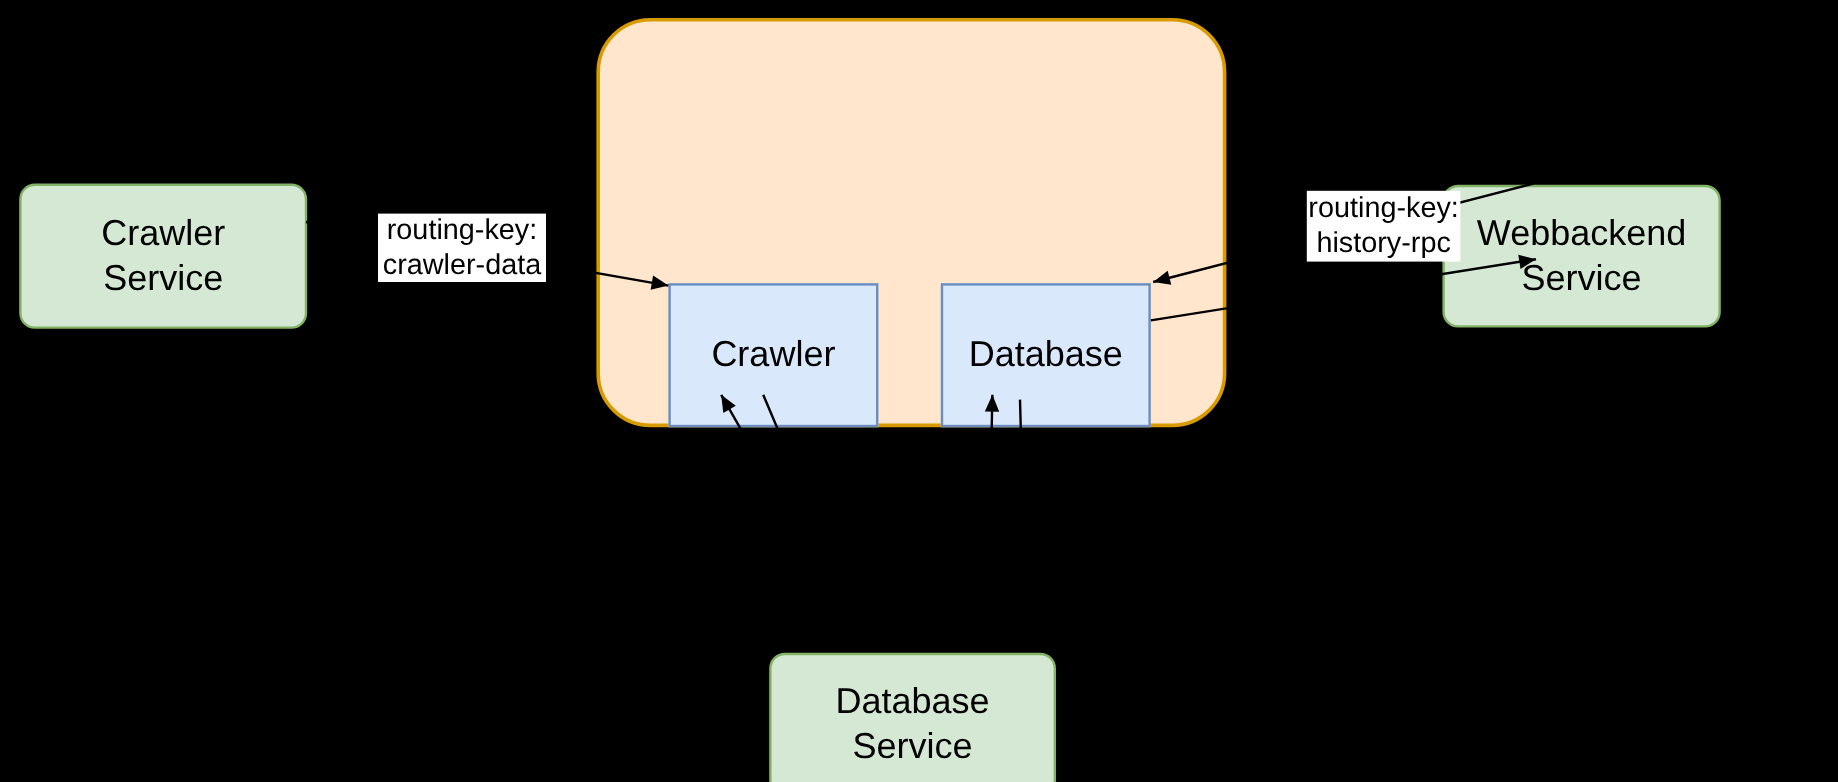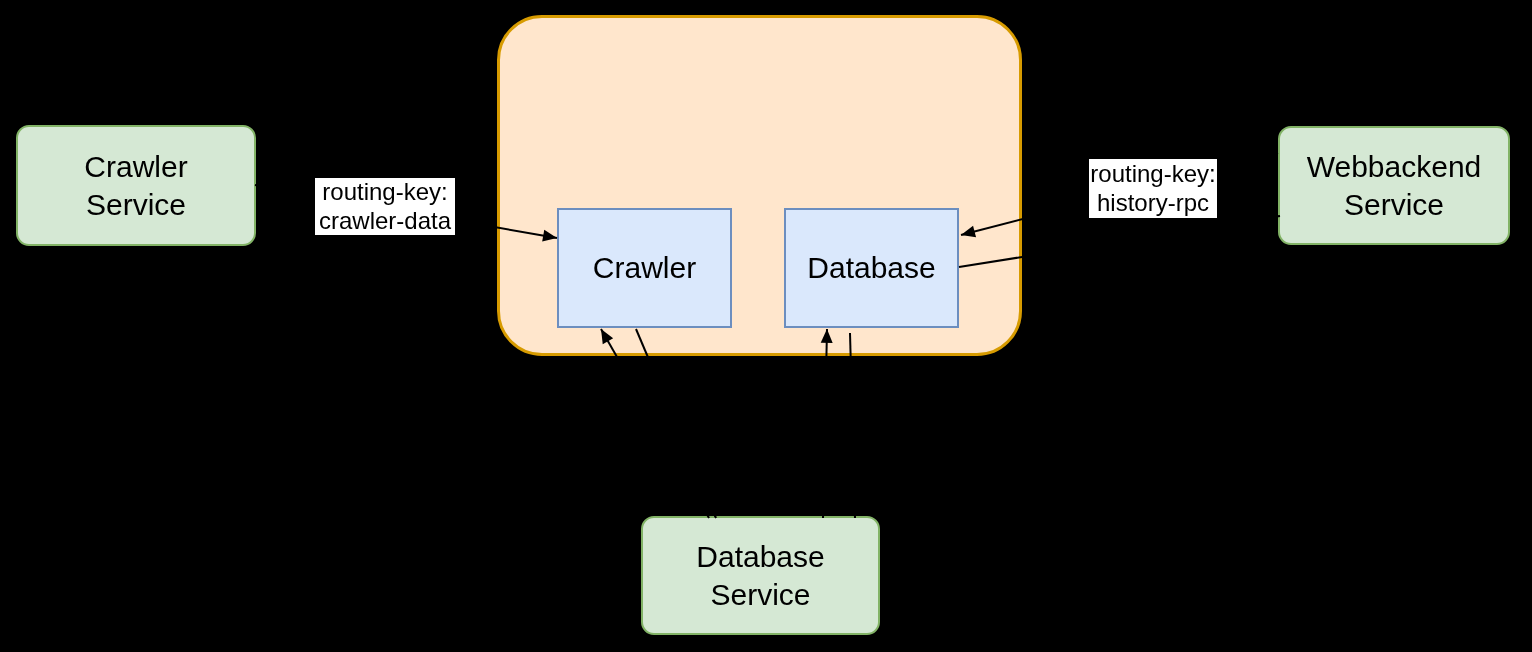--- a/index.html
+++ b/index.html
@@ -7,31 +7,31 @@
     --orange-fill:#ffe6cc; --orange-stroke:#d79b00; --blue-fill:#dae8fc;
     --blue-stroke:#6c8ebf; --label-bg:#ffffff; --label-text:#000000; --line-color:#000000;
   }
   html,body{margin:0;padding:0;background:var(--background);}
   #canvas{
     position:relative;width:1532px;height:652px;background:var(--background);
     font-family:"Liberation Sans", sans-serif;color:#000;overflow:hidden;
   }
   .node{
     position:absolute;box-sizing:border-box;display:flex;flex-direction:column;
-    align-items:center;justify-content:center;text-align:center;
+    align-items:center;justify-content:center;text-align:center;margin-top:28px;
   }
   .green{
     background:var(--green-fill);border:2.5px solid var(--green-stroke);border-radius:13px;
   }
   .blue{
     background:var(--blue-fill);border:2px solid var(--blue-stroke);
   }
   .node .line{font-size:30px;line-height:38px;color:#000;}
   #crawler-service{left:16px;top:125px;width:240px;height:121px;}
-  #webbackend-service{left:1278px;top:126px;width:232px;height:119px;}
+  #webbackend-service{left:1202px;top:126px;width:232px;height:119px;}
   #database-service{left:641px;top:516px;width:239px;height:119px;}
   #broker{
     position:absolute;left:497px;top:15px;width:525px;height:341px;box-sizing:border-box;
     background:var(--orange-fill);border:3px solid var(--orange-stroke);border-radius:45px;
   }
   #broker-title{
     position:absolute;left:497px;top:52px;width:525px;text-align:center;
     font-size:43px;line-height:48px;color:#000;
   }
   #crawler-queue{left:557px;top:208px;width:175px;height:120px;}

